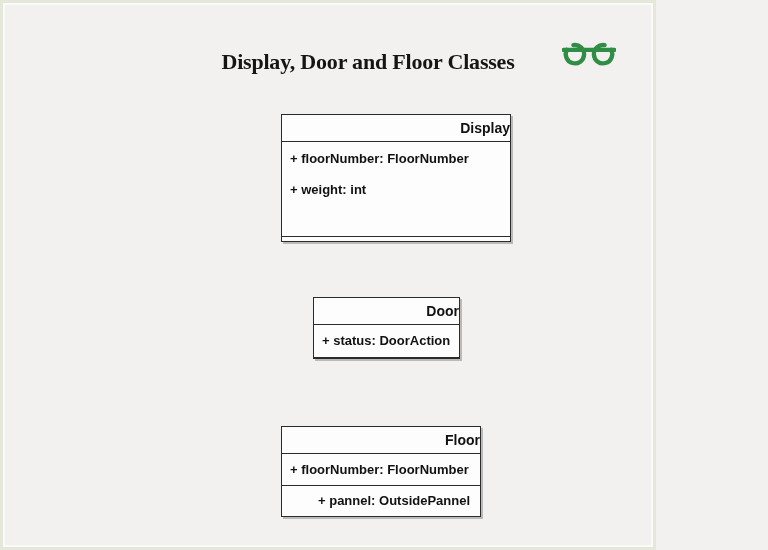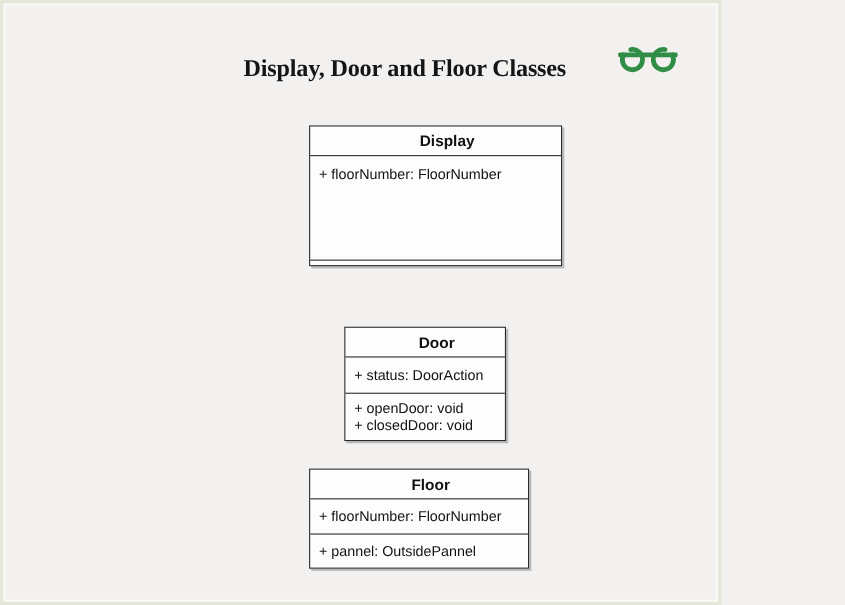--- a/index.html
+++ b/index.html
@@ -44,83 +44,80 @@
     position: absolute;
     background: #fdfdfd;
     border: 1px solid #2b2b2b;
     box-shadow: 2px 2px 0 0 rgba(140,140,140,0.55);
     color: #111;
   }
   .uml-header {
     height: 27px;
     line-height: 26px;
     border-bottom: 1px solid #2b2b2b;
-    text-align: center;
+    text-align: right;
     font-weight: bold;
     font-size: 14px;
     padding-left: 21px;
   }
   .uml-compartment {
     padding: 0 8px;
     font-size: 13px;
     overflow: hidden;
   }
-  .member-line { white-space: nowrap; }
+  .member-line { white-space: nowrap; font-weight: bold; }
 
   
   .box-display { left: 278px; top: 111px; width: 230px; }
   .box-display .uml-attrs { height: 95px; border-bottom: 1px solid #2b2b2b; padding-top: 1px; }
   .box-display .uml-attrs .member-line { line-height: 31px; }
   .box-display .uml-methods { height: 4px; padding: 0; }
 
   
   .box-door { left: 310px; top: 294px; width: 147px; }
   .box-door .uml-attrs { height: 33px; border-bottom: 1px solid #2b2b2b; }
   .box-door .uml-attrs .member-line { line-height: 32px; }
   .box-door .uml-methods { height: 42px; padding-top: 5px; }
   .box-door .uml-methods .member-line { line-height: 16px; }
 
   
   .box-floor { left: 278px; top: 423px; width: 200px; }
   .box-floor .uml-attrs { height: 32px; border-bottom: 1px solid #2b2b2b; }
   .box-floor .uml-attrs .member-line { line-height: 31px; }
   .box-floor .uml-methods { height: 30px; }
-  .box-floor .uml-methods .member-line { line-height: 30px; }
+  .box-floor .uml-methods .member-line { line-height: 30px; margin-left: 28px; }
 </style>
 </head>
 <body>
 
 <div class="page">
 
   <h1 class="title">Display, Door and Floor Classes</h1>
 
   <div class="logo">
     <svg viewBox="0 0 100 56" fill="none" xmlns="http://www.w3.org/2000/svg">
       <path class="logo-stroke" d="M 9 24 A 17 17 0 1 0 21.1 15.3" stroke="#2f8d46" stroke-width="8" stroke-linecap="round" fill="none"></path>
       <path class="logo-stroke" d="M 91 24 A 17 17 0 1 1 78.9 15.3" stroke="#2f8d46" stroke-width="8" stroke-linecap="round" fill="none"></path>
       <path class="logo-stroke" d="M 3 24 L 97 24" stroke="#2f8d46" stroke-width="8" stroke-linecap="round" fill="none"></path>
     </svg>
   </div>
 
   <div class="uml-box box-display">
     <div class="uml-header">Display</div>
     <div class="uml-compartment uml-attrs">
         <div class="member-line">+ floorNumber: FloorNumber</div>
+        <div class="member-line">+ weight: int</div>
       </div>
     <div class="uml-compartment uml-methods"></div>
   </div>
 
   <div class="uml-box box-door">
     <div class="uml-header">Door</div>
     <div class="uml-compartment uml-attrs">
         <div class="member-line">+ status: DoorAction</div>
-      </div>
-    <div class="uml-compartment uml-methods">
-        <div class="member-line">+ openDoor: void</div>
-        <div class="member-line">+ closedDoor: void</div>
       </div>
   </div>
 
   <div class="uml-box box-floor">
     <div class="uml-header">Floor</div>
     <div class="uml-compartment uml-attrs">
         <div class="member-line">+ floorNumber: FloorNumber</div>
       </div>
     <div class="uml-compartment uml-methods">
         <div class="member-line">+ pannel: OutsidePannel</div>

